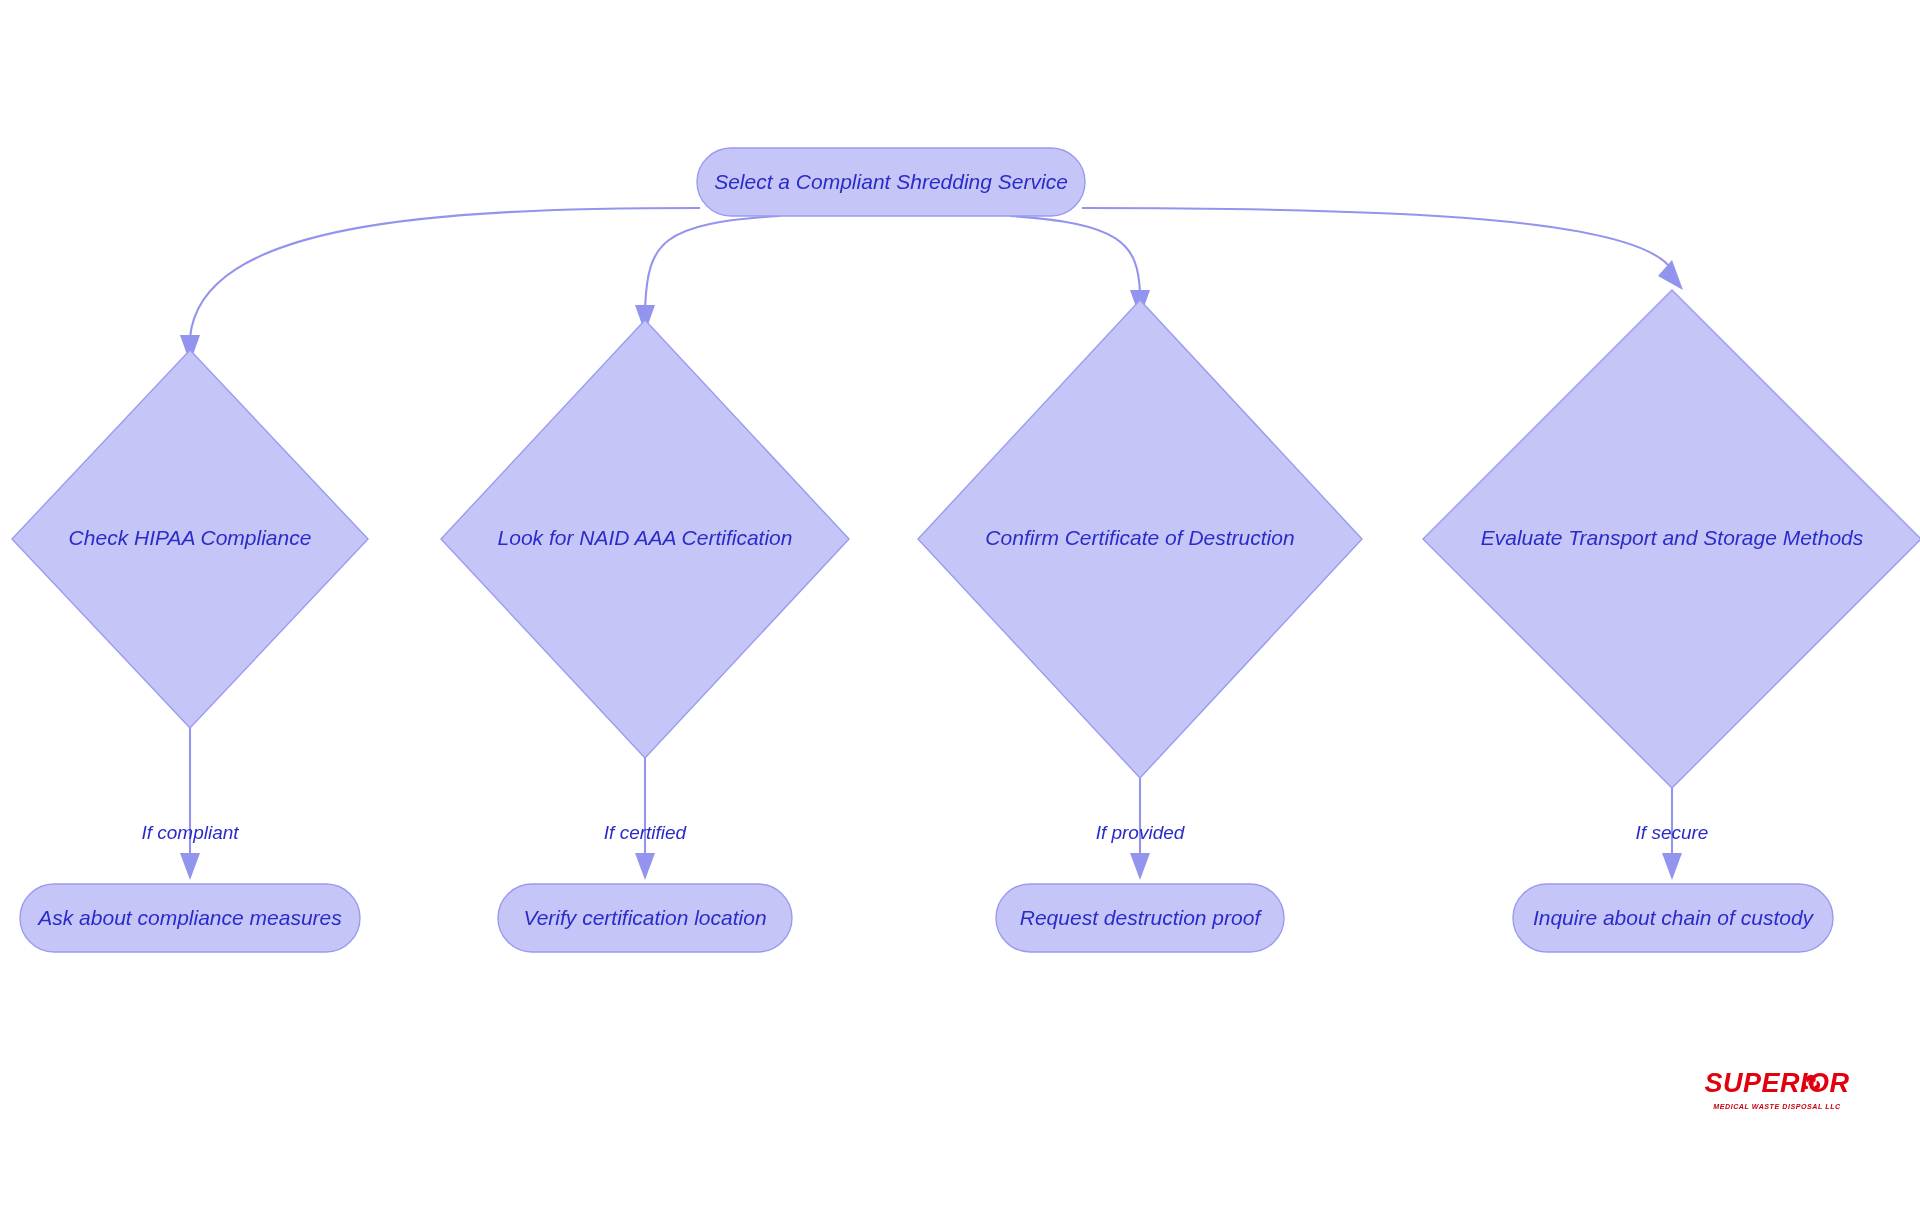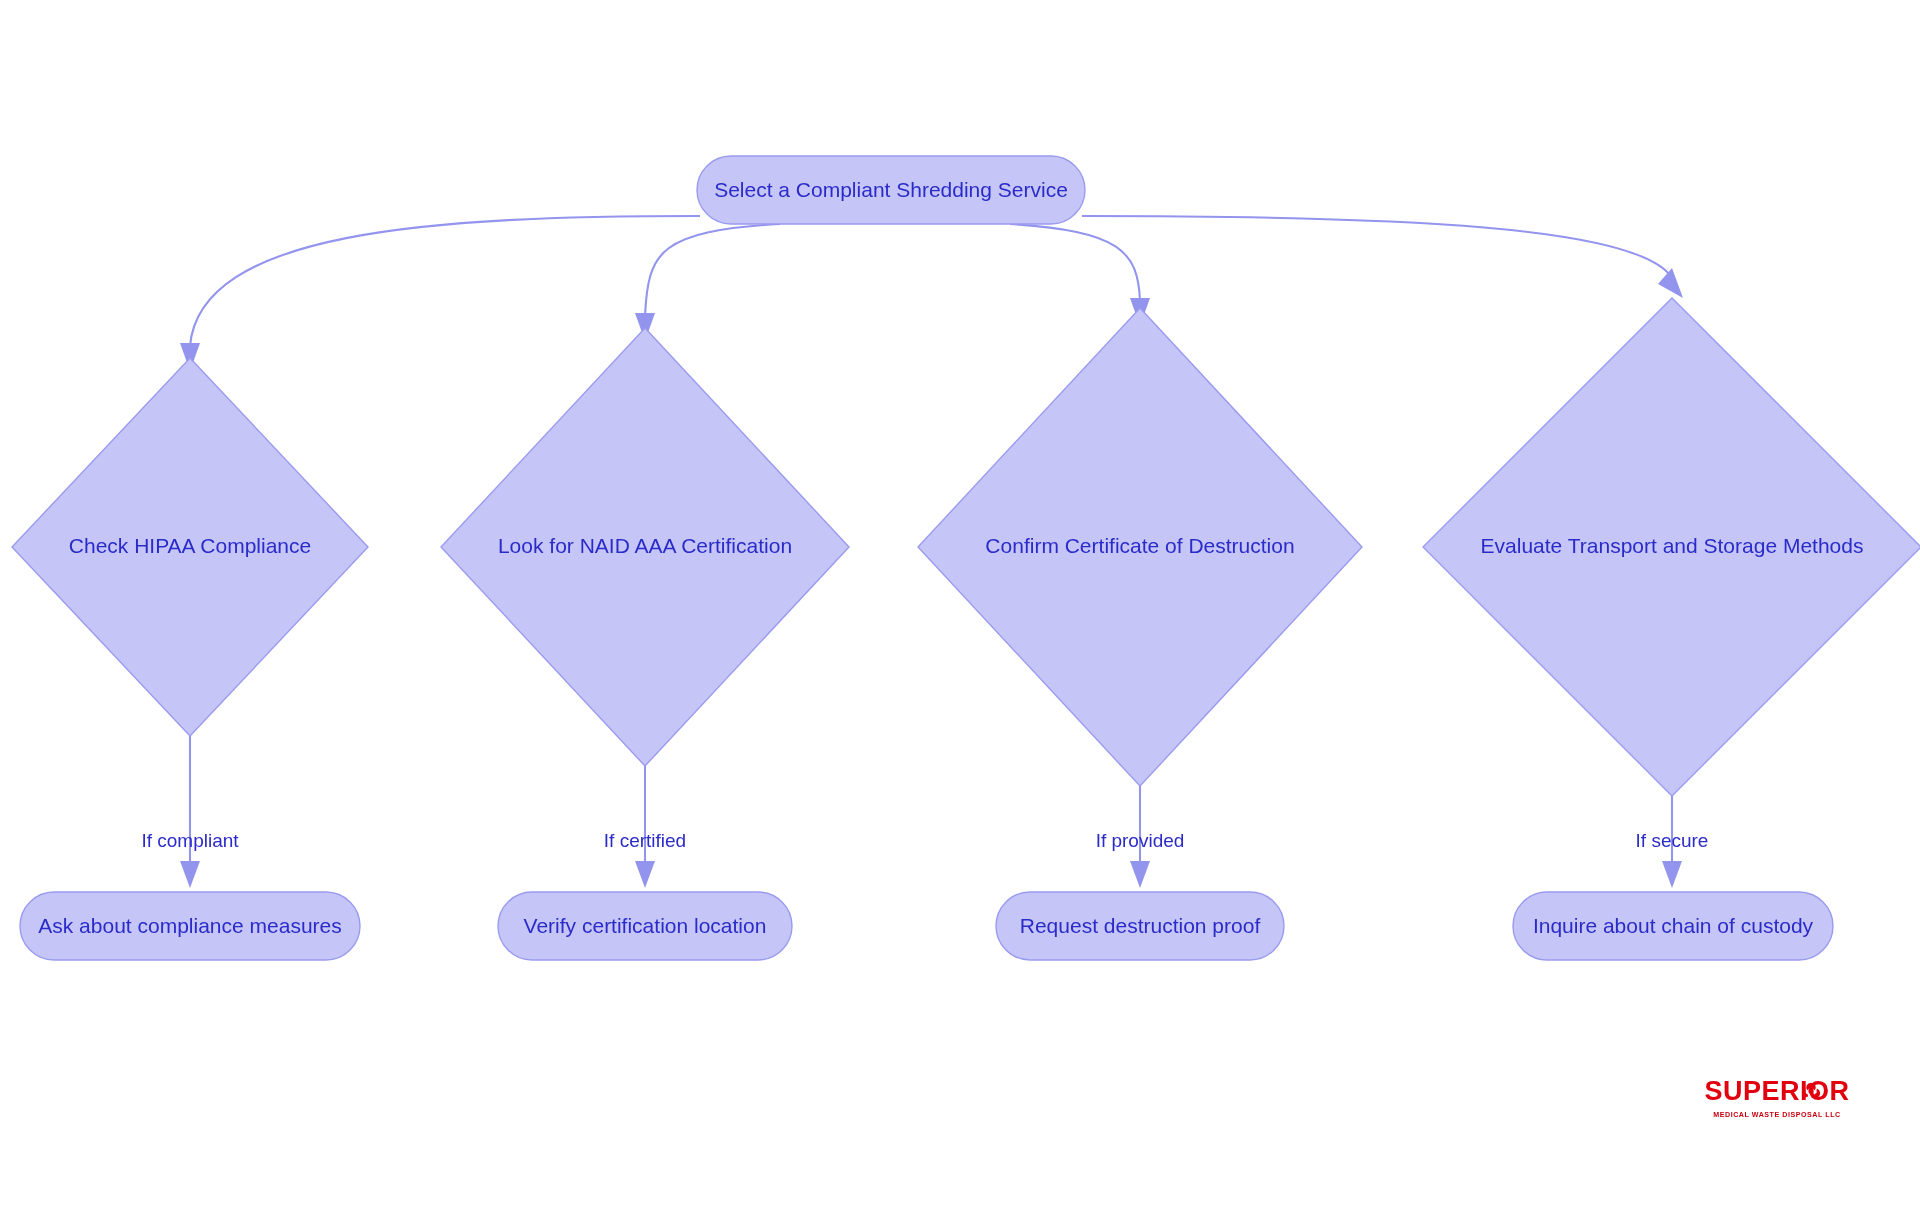--- a/index.html
+++ b/index.html
@@ -10,23 +10,24 @@
   body {
     width: 1920px;
     height: 1215px;
     position: relative;
     overflow: hidden;
     font-family: "Liberation Sans", sans-serif;
   }
   #canvas {
     position: absolute;
     left: 0;
-    top: 16px;
+    top: 8px;
     width: 1920px;
     height: 1141px;
+    font-style: italic;
   }
   .flow-svg {
     position: absolute;
     left: 0;
     top: 0;
     width: 1920px;
     height: 1215px;
   }
   .node-shape {
     fill: #c5c6f7;

